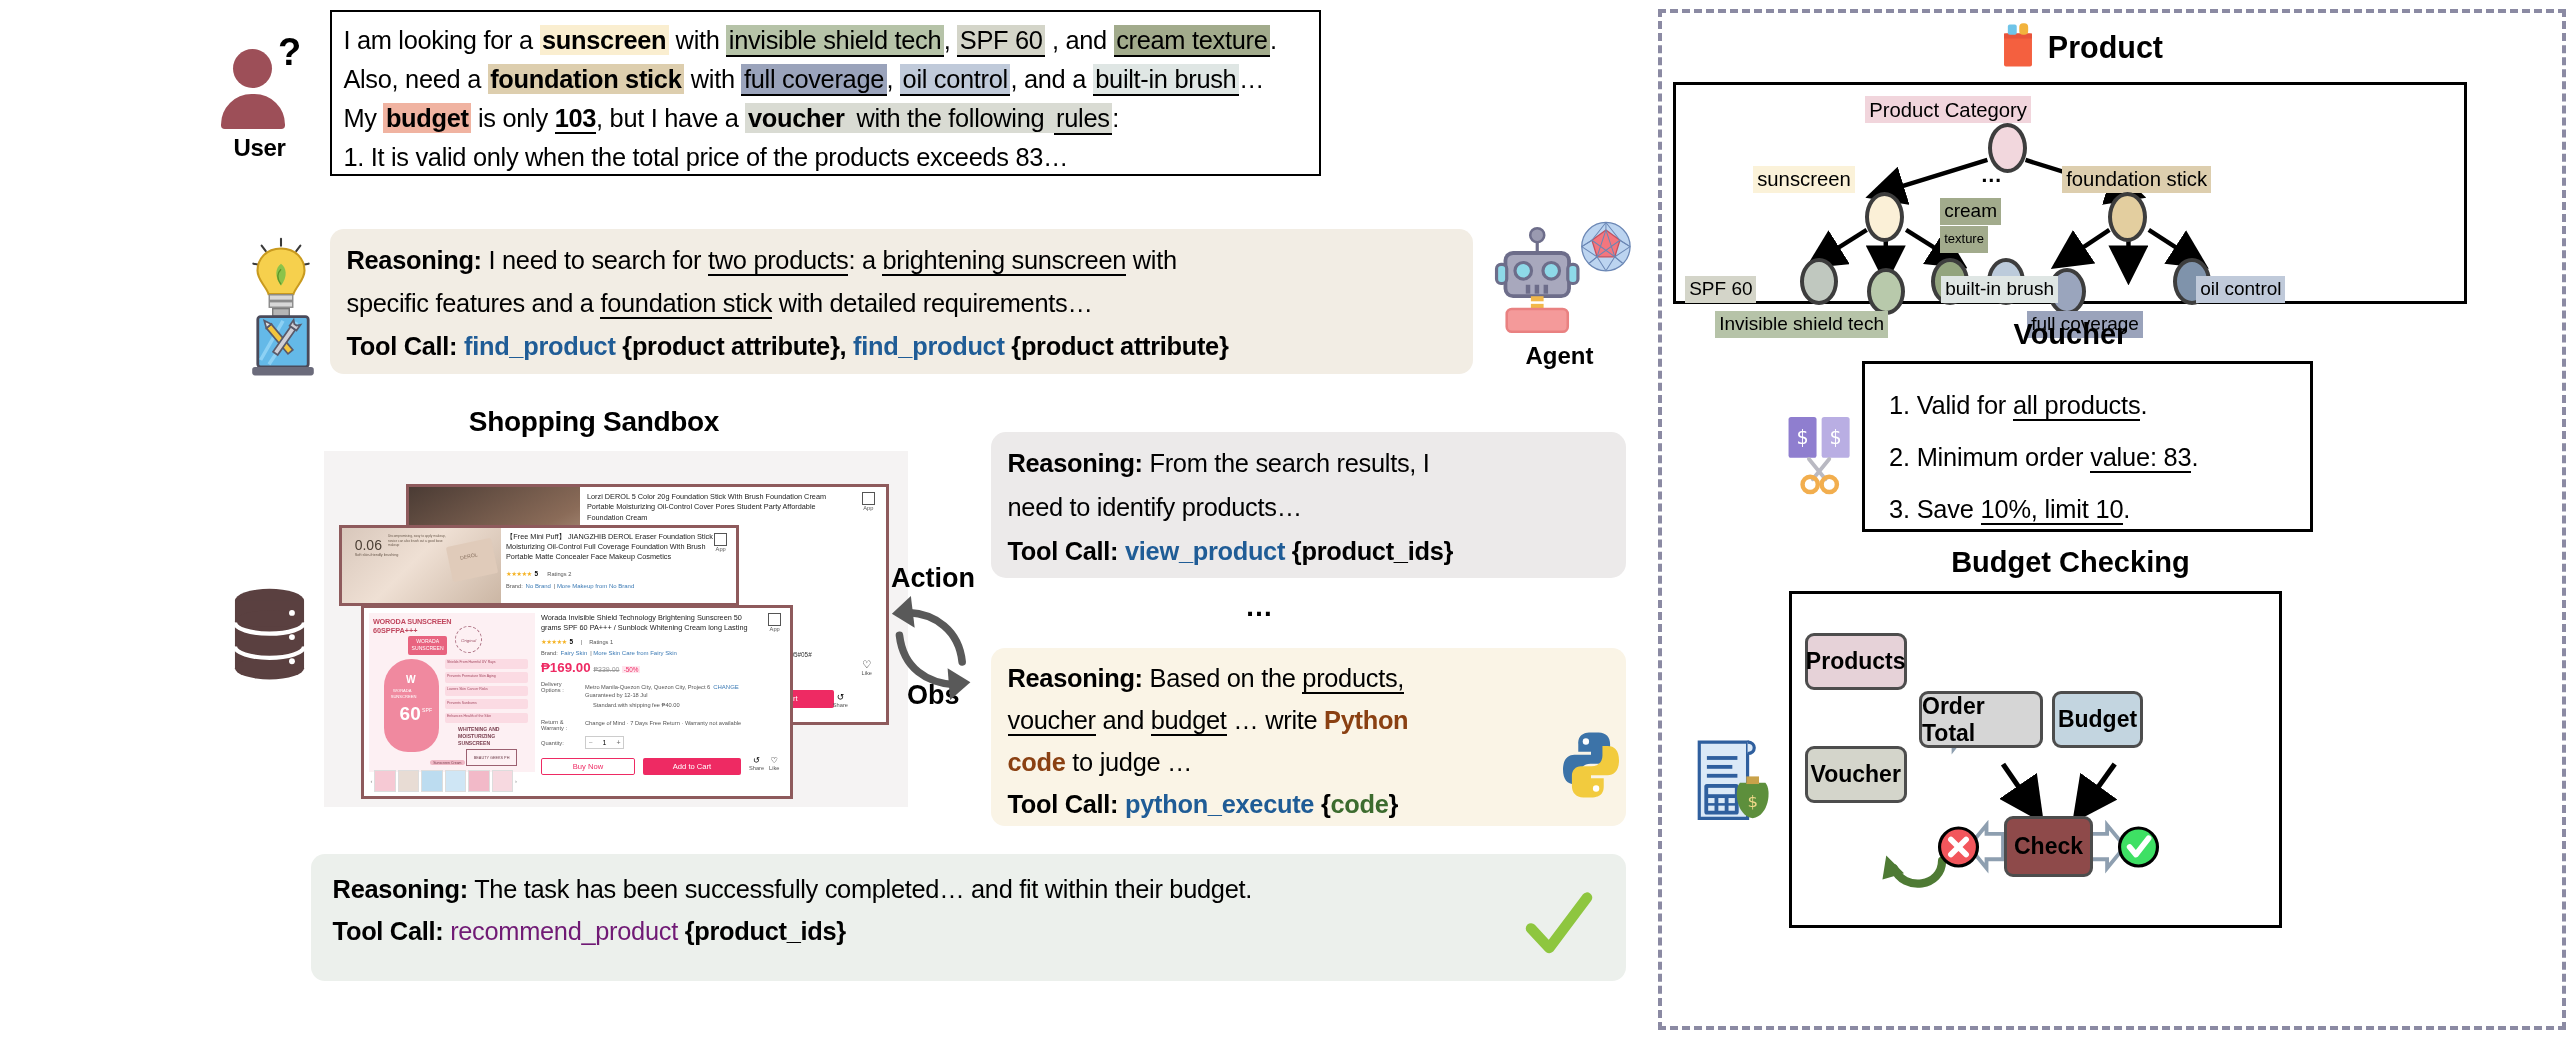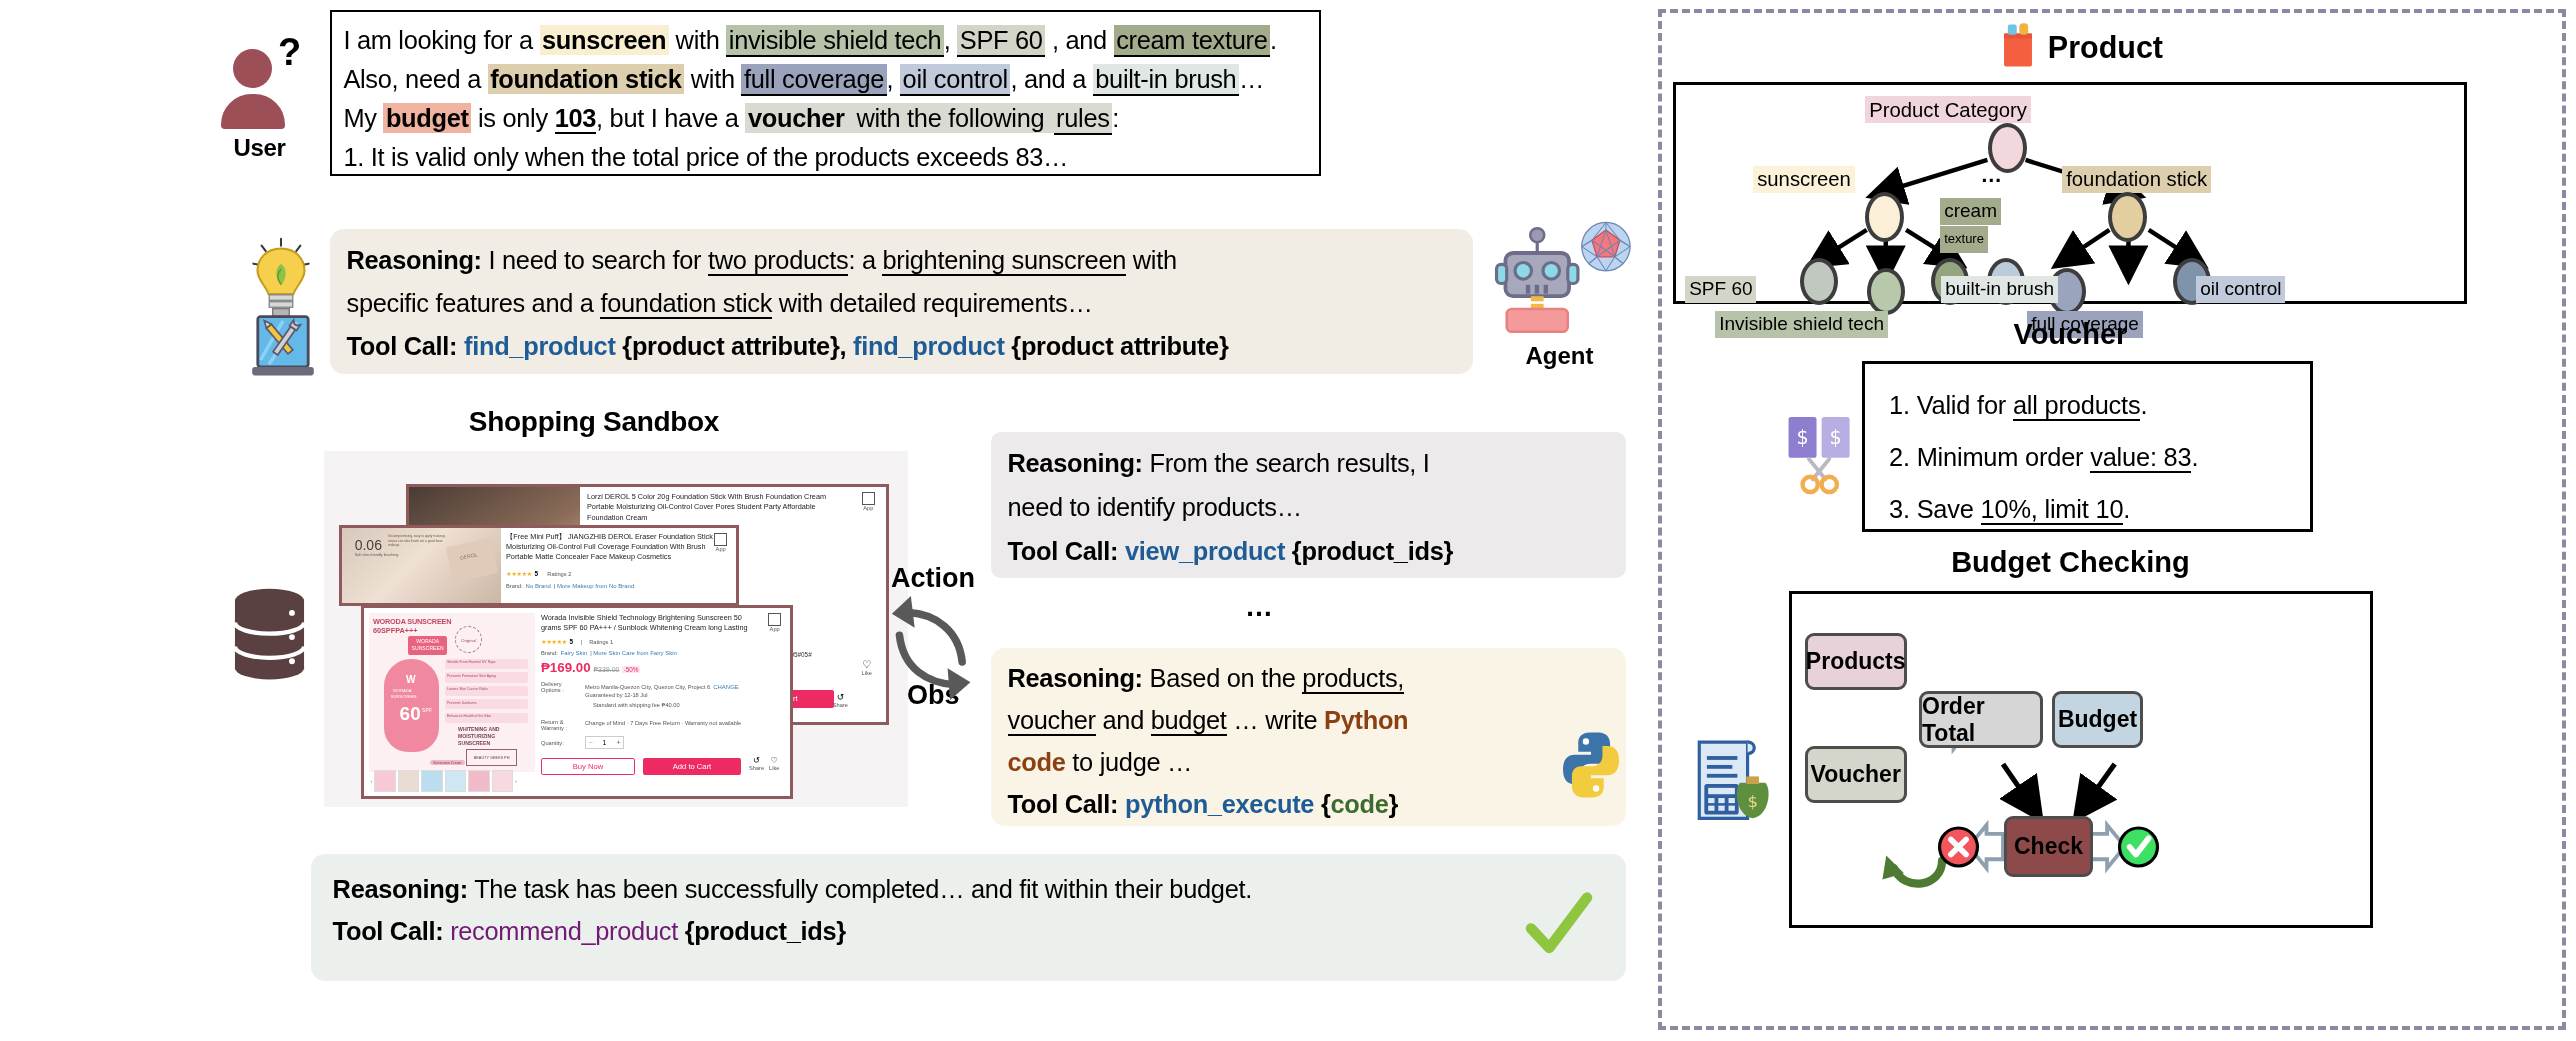--- a/index.html
+++ b/index.html
@@ -70,21 +70,21 @@
   .stars { color:#f5b324; font-size:6.4px; letter-spacing:-0.6px; }
 
   
   #action-label { position:absolute; left:891px; top:563px; font-size:27px; font-weight:bold; }
   #obs-label { position:absolute; left:907px; top:680px; font-size:27px; font-weight:bold; }
   #action-arrow { position:absolute; left:889px; top:591px; width:83px; height:76px; }
   #obs-arrow { position:absolute; left:889px; top:629px; width:83px; height:76px; }
 
   #agent-box-2 {
     position:absolute; left:991px; top:432px; width:635px; height:146px;
-    background:#eceaea; border-radius:10px; padding:9px 0 0 16.5px;
+    background:#eceaea; border-radius:15px; padding:9px 0 0 16.5px;
   }
   #agent-box-2 .rline { font-size:25.4px; line-height:44px; white-space:nowrap; letter-spacing:-0.3px; }
 
   #ellipsis-mid { position:absolute; left:1245px; top:591px; font-size:28px; font-weight:bold; letter-spacing:2.5px; }
 
   #agent-box-3 {
     position:absolute; left:991px; top:648px; width:635px; height:178px;
     background:#faf4e6; border-radius:14px; padding:9px 0 0 16.5px;
   }
   #agent-box-3 .rline { font-size:25.4px; line-height:42px; white-space:nowrap; letter-spacing:-0.3px; }
@@ -111,21 +111,21 @@
 
   .node { position:absolute; border:4.4px solid #3d3d3d; border-radius:50%; }
   .taglabel { position:absolute; font-size:19px; line-height:24px; padding:1.3px 3.8px; white-space:nowrap; }
 
   #voucher-title { position:absolute; left:11.4px; top:305px; width:794px; text-align:center; font-size:29px; font-weight:bold; }
   #voucher-box { position:absolute; left:200px; top:348px; width:451px; height:171px; border:3.2px solid #000; background:#fff; padding:15.2px 0 0 24px; }
   #voucher-box .vline { font-size:25.4px; line-height:52px; white-space:nowrap; letter-spacing:-0.2px; }
   #voucher-icon { position:absolute; left:124px; top:400px; width:70px; height:83px; }
 
   #budget-title { position:absolute; left:11.4px; top:533px; width:794px; text-align:center; font-size:29px; font-weight:bold; }
-  #budget-box { position:absolute; left:127px; top:578px; width:584px; height:337px; border:3.8px solid #000; background:#fff; }
+  #budget-box { position:absolute; left:127px; top:578px; width:493px; height:337px; border:3.8px solid #000; background:#fff; }
   #budget-icon { position:absolute; left:32px; top:724px; width:83px; height:89px; }
 
   .bbox { position:absolute; border:3.8px solid #4d4d4d; border-radius:9px;
           display:flex; align-items:center; justify-content:center;
           font-size:23px; font-weight:bold; }
 </style>
 </head>
 <body>
 
 <div class="page">

